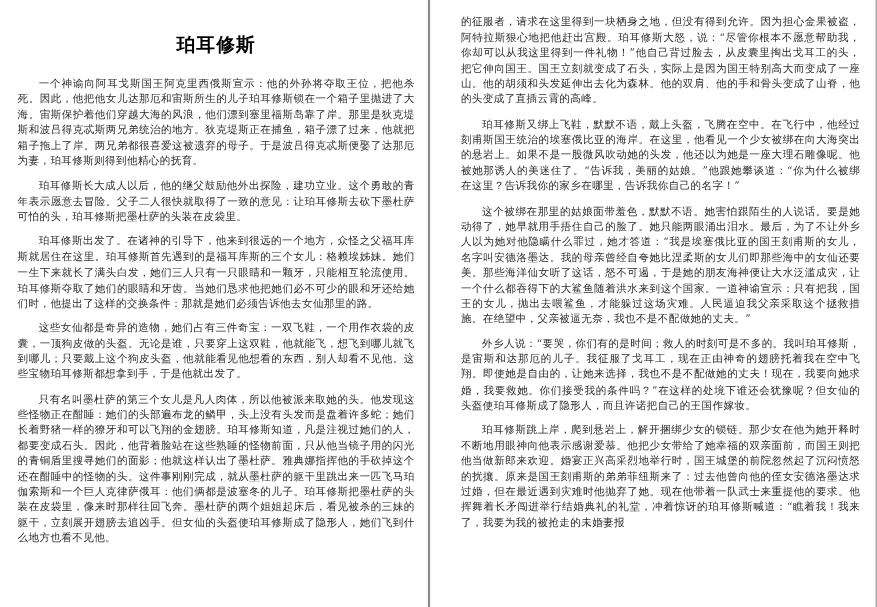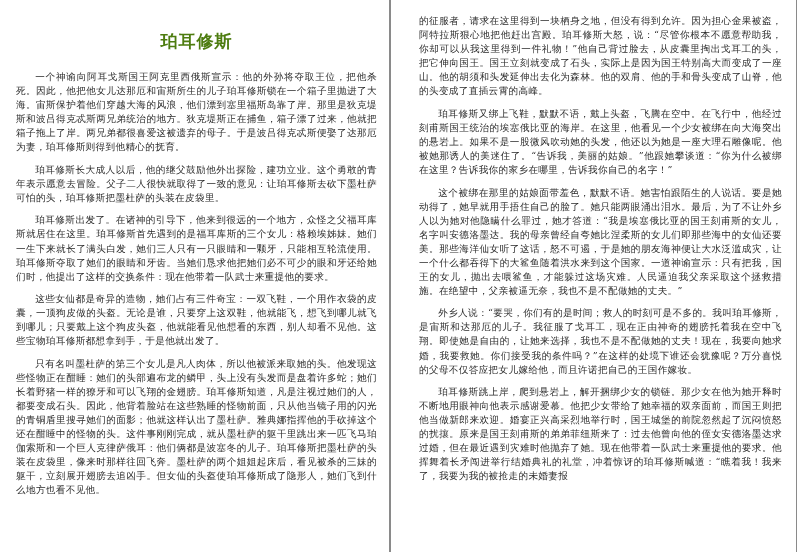--- a/index.html
+++ b/index.html
@@ -39,21 +39,21 @@
     padding: 14px 14px 10px 16px;
     border-right: 1px solid #8a8a8a;
     margin-left: 12px;
   }
   .doc-title {
     text-align: center;
     font-size: 17px;
     line-height: 26px;
     font-weight: bold;
     letter-spacing: 1px;
-    color: #4d7c0f;
+    color: #000000;
     margin: 14px 0 16px 0;
     font-family: "DejaVu Serif", "Liberation Serif", serif;
   }
   .para {
     font-size: 9.6px;
     line-height: 14.05px;
     text-align: justify;
     text-justify: inter-character;
     text-indent: 2em;
     margin: 0 0 8.5px 0;
@@ -71,27 +71,27 @@
 </style>
 </head>
 <body>
 
 <div id="viewer">
 
   <div class="page page-left">
     <div class="doc-title">珀耳修斯</div>
     <div class="para">一个神谕向阿耳戈斯国王阿克里西俄斯宣示：他的外孙将夺取王位，把他杀死。因此，他把他女儿达那厄和宙斯所生的儿子珀耳修斯锁在一个箱子里抛进了大海。宙斯保护着他们穿越大海的风浪，他们漂到塞里福斯岛靠了岸。那里是狄克堤斯和波吕得克忒斯两兄弟统治的地方。狄克堤斯正在捕鱼，箱子漂了过来，他就把箱子拖上了岸。两兄弟都很喜爱这被遗弃的母子。于是波吕得克忒斯便娶了达那厄为妻，珀耳修斯则得到他精心的抚育。</div>
     <div class="para">珀耳修斯长大成人以后，他的继父鼓励他外出探险，建功立业。这个勇敢的青年表示愿意去冒险。父子二人很快就取得了一致的意见：让珀耳修斯去砍下墨杜萨可怕的头，珀耳修斯把墨杜萨的头装在皮袋里。</div>
-    <div class="para">珀耳修斯出发了。在诸神的引导下，他来到很远的一个地方，众怪之父福耳库斯就居住在这里。珀耳修斯首先遇到的是福耳库斯的三个女儿：格赖埃姊妹。她们一生下来就长了满头白发，她们三人只有一只眼睛和一颗牙，只能相互轮流使用。珀耳修斯夺取了她们的眼睛和牙齿。当她们恳求他把她们必不可少的眼和牙还给她们时，他提出了这样的交换条件：现在他带着一队武士来重提他的要求。</div>
+    <div class="para">珀耳修斯出发了。在诸神的引导下，他来到很远的一个地方，众怪之父福耳库斯就居住在这里。珀耳修斯首先遇到的是福耳库斯的三个女儿：格赖埃姊妹。她们一生下来就长了满头白发，她们三人只有一只眼睛和一颗牙，只能相互轮流使用。珀耳修斯夺取了她们的眼睛和牙齿。当她们恳求他把她们必不可少的眼和牙还给她们时，他提出了这样的交换条件：那就是她们必须告诉他去女仙那里的路。</div>
     <div class="para">这些女仙都是奇异的造物，她们占有三件奇宝：一双飞鞋，一个用作衣袋的皮囊，一顶狗皮做的头盔。无论是谁，只要穿上这双鞋，他就能飞，想飞到哪儿就飞到哪儿；只要戴上这个狗皮头盔，他就能看见他想看的东西，别人却看不见他。这些宝物珀耳修斯都想拿到手，于是他就出发了。</div>
     <div class="para">只有名叫墨杜萨的第三个女儿是凡人肉体，所以他被派来取她的头。他发现这些怪物正在酣睡：她们的头部遍布龙的鳞甲，头上没有头发而是盘着许多蛇；她们长着野猪一样的獠牙和可以飞翔的金翅膀。珀耳修斯知道，凡是注视过她们的人，都要变成石头。因此，他背着脸站在这些熟睡的怪物前面，只从他当镜子用的闪光的青铜盾里搜寻她们的面影；他就这样认出了墨杜萨。雅典娜指挥他的手砍掉这个还在酣睡中的怪物的头。这件事刚刚完成，就从墨杜萨的躯干里跳出来一匹飞马珀伽索斯和一个巨人克律萨俄耳：他们俩都是波塞冬的儿子。珀耳修斯把墨杜萨的头装在皮袋里，像来时那样往回飞奔。墨杜萨的两个姐姐起床后，看见被杀的三妹的躯干，立刻展开翅膀去追凶手。但女仙的头盔使珀耳修斯成了隐形人，她们飞到什么地方也看不见他。</div>
 
   </div>
 
   <div class="page page-right">
     <div class="para">的征服者，请求在这里得到一块栖身之地，但没有得到允许。因为担心金果被盗，阿特拉斯狠心地把他赶出宫殿。珀耳修斯大怒，说：“尽管你根本不愿意帮助我，你却可以从我这里得到一件礼物！”他自己背过脸去，从皮囊里掏出戈耳工的头，把它伸向国王。国王立刻就变成了石头，实际上是因为国王特别高大而变成了一座山。他的胡须和头发延伸出去化为森林。他的双肩、他的手和骨头变成了山脊，他的头变成了直插云霄的高峰。</div>
     <div class="para">珀耳修斯又绑上飞鞋，默默不语，戴上头盔，飞腾在空中。在飞行中，他经过刻甫斯国王统治的埃塞俄比亚的海岸。在这里，他看见一个少女被绑在向大海突出的悬岩上。如果不是一股微风吹动她的头发，他还以为她是一座大理石雕像呢。他被她那诱人的美迷住了。“告诉我，美丽的姑娘。”他跟她攀谈道：“你为什么被绑在这里？告诉我你的家乡在哪里，告诉我你自己的名字！”</div>
     <div class="para">这个被绑在那里的姑娘面带羞色，默默不语。她害怕跟陌生的人说话。要是她动得了，她早就用手捂住自己的脸了。她只能两眼涌出泪水。最后，为了不让外乡人以为她对他隐瞒什么罪过，她才答道：“我是埃塞俄比亚的国王刻甫斯的女儿，名字叫安德洛墨达。我的母亲曾经自夸她比涅柔斯的女儿们即那些海中的女仙还要美。那些海洋仙女听了这话，怒不可遏，于是她的朋友海神便让大水泛滥成灾，让一个什么都吞得下的大鲨鱼随着洪水来到这个国家。一道神谕宣示：只有把我，国王的女儿，抛出去喂鲨鱼，才能躲过这场灾难。人民逼迫我父亲采取这个拯救措施。在绝望中，父亲被逼无奈，我也不是不配做她的丈夫。”</div>
-    <div class="para">外乡人说：“要哭，你们有的是时间；救人的时刻可是不多的。我叫珀耳修斯，是宙斯和达那厄的儿子。我征服了戈耳工，现在正由神奇的翅膀托着我在空中飞翔。即使她是自由的，让她来选择，我也不是不配做她的丈夫！现在，我要向她求婚，我要救她。你们接受我的条件吗？”在这样的处境下谁还会犹豫呢？万分喜悦的父母不仅答应把女儿嫁给他，而且许诺把自己的王国作嫁妆。</div>
+    <div class="para">外乡人说：“要哭，你们有的是时间；救人的时刻可是不多的。我叫珀耳修斯，是宙斯和达那厄的儿子。我征服了戈耳工，现在正由神奇的翅膀托着我在空中飞翔。即使她是自由的，让她来选择，我也不是不配做她的丈夫！现在，我要向她求婚，我要救她。你们接受我的条件吗？”在这样的处境下谁还会犹豫呢？但女仙的头盔使珀耳修斯成了隐形人，而且许诺把自己的王国作嫁妆。</div>
     <div class="para">珀耳修斯跳上岸，爬到悬岩上，解开捆绑少女的锁链。那少女在他为她开释时不断地用眼神向他表示感谢爱慕。他把少女带给了她幸福的双亲面前，而国王则把他当做新郎来欢迎。婚宴正兴高采烈地举行时，国王城堡的前院忽然起了沉闷愤怒的扰攘。原来是国王刻甫斯的弟弟菲纽斯来了：过去他曾向他的侄女安德洛墨达求过婚，但在最近遇到灾难时他抛弃了她。现在他带着一队武士来重提他的要求。他挥舞着长矛闯进举行结婚典礼的礼堂，冲着惊讶的珀耳修斯喊道：“瞧着我！我来了，我要为我的被抢走的未婚妻报</div>
   </div>
 
 </div>
 
 </body></html>

